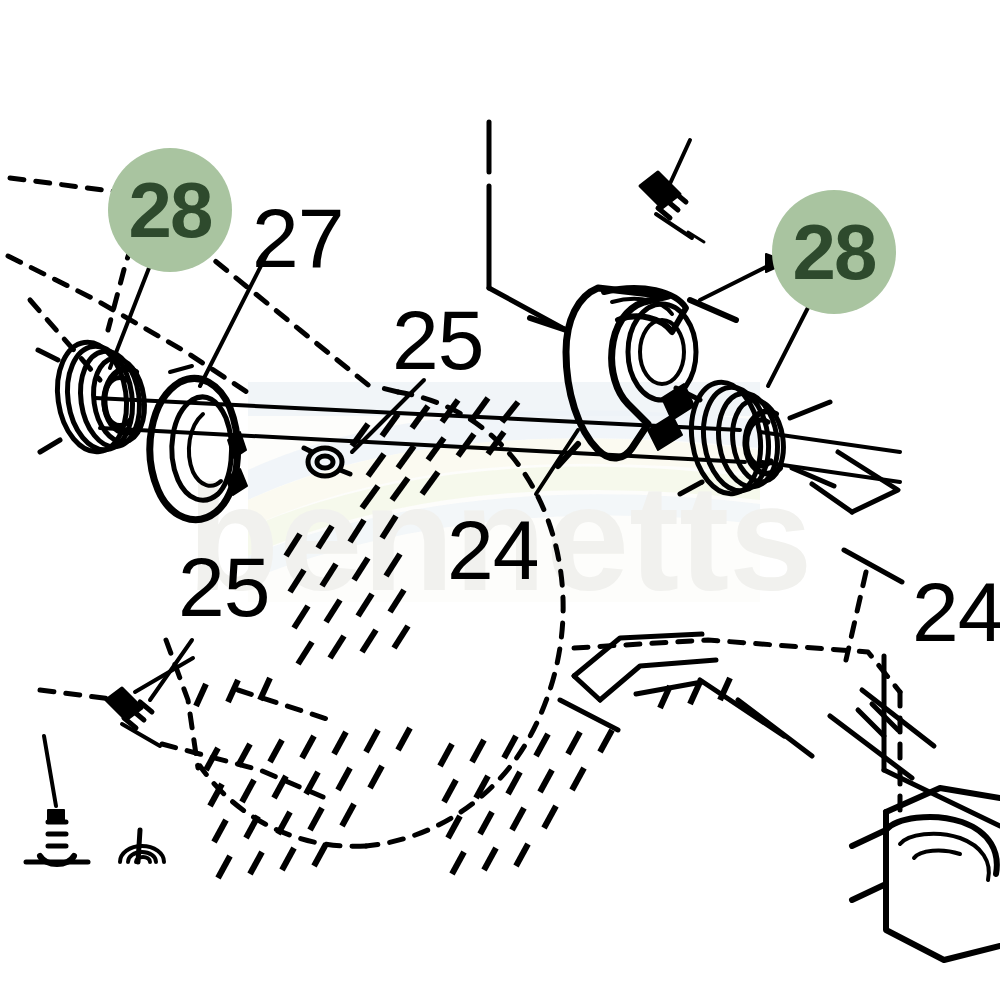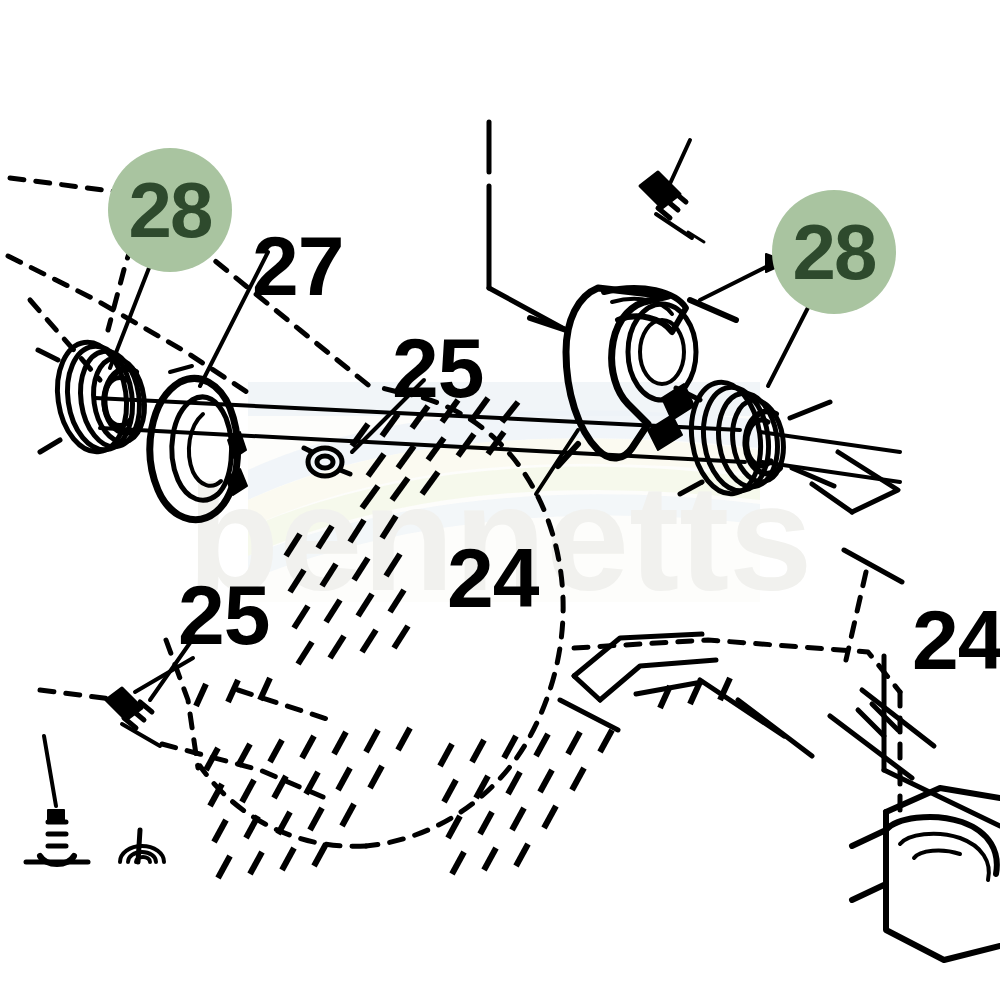--- a/index.html
+++ b/index.html
@@ -1,20 +1,20 @@
 <!DOCTYPE html>
 <html><head>
 <meta charset="utf-8">
 <style>
   html,body{margin:0;padding:0;background:#ffffff;}
   body{width:1000px;height:1000px;overflow:hidden;font-family:"Liberation Sans",sans-serif;}
   #stage{position:relative;width:1000px;height:1000px;background:#ffffff;}
   #stage svg{position:absolute;top:0;left:0;}
-  .lbl{position:absolute;font-family:"Liberation Sans",sans-serif;font-weight:bold;color:#000000;
-       line-height:1;letter-spacing:-1px;margin-top:28px;}
+  .lbl{position:absolute;font-family:"Liberation Sans",sans-serif;font-weight:normal;color:#000000;
+       line-height:1;letter-spacing:-1px;}
   .hl-circle{position:absolute;border-radius:50%;display:flex;align-items:center;justify-content:center;}
   .hl-num{font-family:"Liberation Sans",sans-serif;font-weight:bold;letter-spacing:-2px;line-height:1;}
 </style>
 </head>
 <body>
 
 <div id="stage">
 
   <svg width="1000" height="1000">
     <defs>

